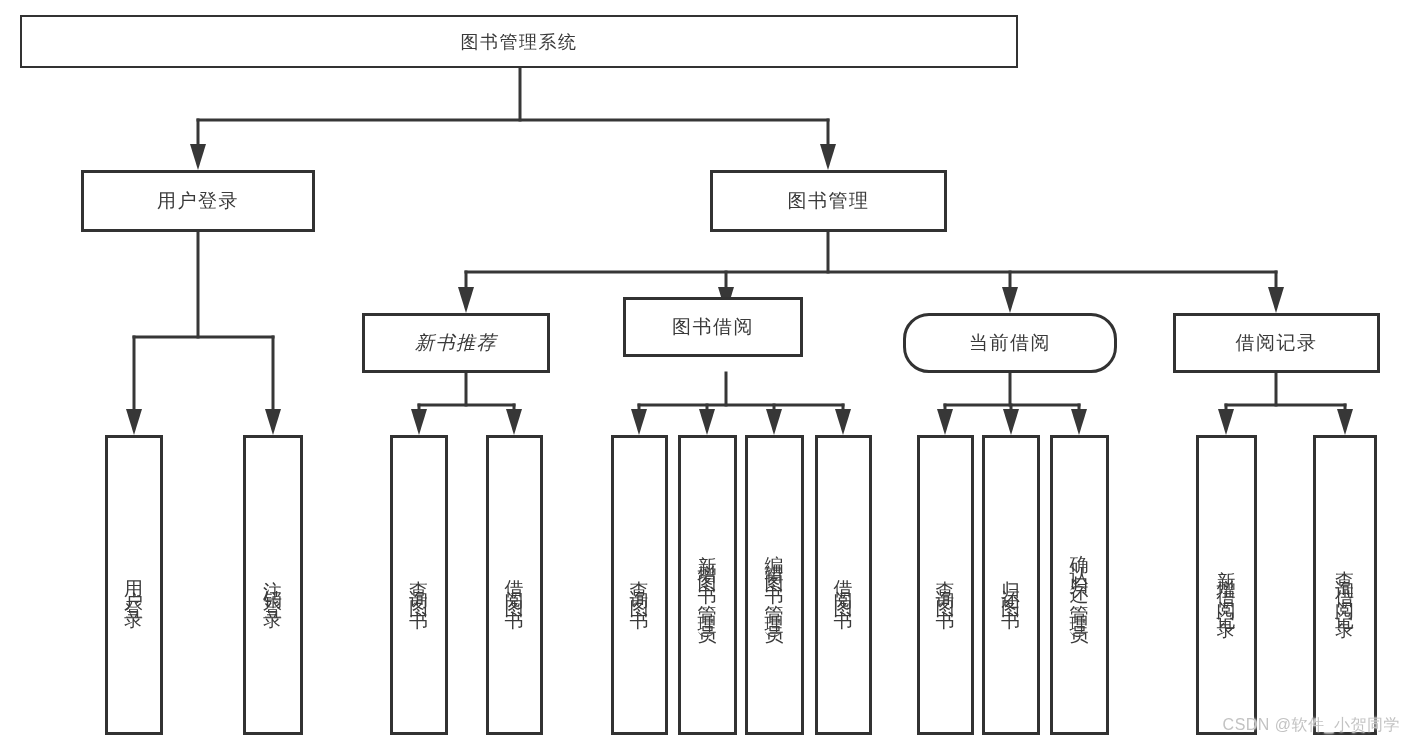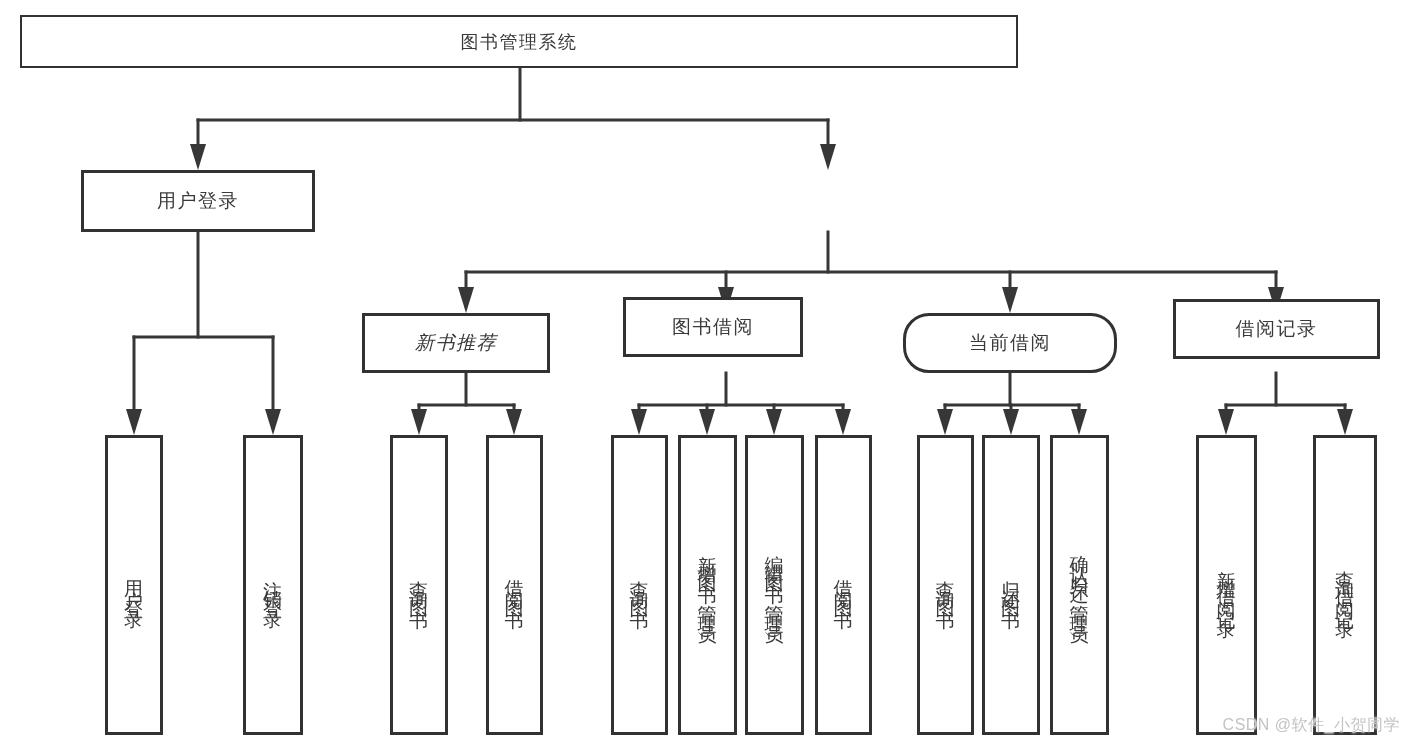--- a/index.html
+++ b/index.html
@@ -109,25 +109,26 @@
       <path d="M1003 409 H1019 L1011 435 Z"></path>
       <path d="M1071 409 H1087 L1079 435 Z"></path>
       <path d="M1218 409 H1234 L1226 435 Z"></path>
       <path d="M1337 409 H1353 L1345 435 Z"></path>
     </g>
   </svg>
 
   <div class="node root" style="left:20px;top:15px;width:998px;height:53px;">图书管理系统</div>
 
   <div class="node" style="left:81px;top:170px;width:234px;height:62px;">用户登录</div>
+  <div class="node" style="left:710px;top:170px;width:237px;height:62px;">图书管理</div>
 
   <div class="node" style="left:362px;top:313px;width:188px;height:60px;font-style:italic;">新书推荐</div>
   <div class="node" style="left:623px;top:297px;width:180px;height:60px;">图书借阅</div>
   <div class="node" style="left:903px;top:313px;width:214px;height:60px;border-radius:26px;">当前借阅</div>
-  <div class="node" style="left:1173px;top:299px;width:207px;height:60px;">借阅记录</div>
+  <div class="node" style="left:1173px;top:313px;width:207px;height:60px;">借阅记录</div>
 
   <div class="node v" style="left:105px;top:435px;width:58px;height:300px;">用户登录</div>
   <div class="node v" style="left:243px;top:435px;width:60px;height:300px;">注销登录</div>
 
   <div class="node v" style="left:390px;top:435px;width:58px;height:300px;">查询图书</div>
   <div class="node v" style="left:486px;top:435px;width:57px;height:300px;">借阅图书</div>
 
   <div class="node v" style="left:611px;top:435px;width:57px;height:300px;">查询图书</div>
   <div class="node v" style="left:678px;top:435px;width:59px;height:300px;">新增图书（管理员）</div>
   <div class="node v" style="left:745px;top:435px;width:59px;height:300px;">编辑图书（管理员）</div>

